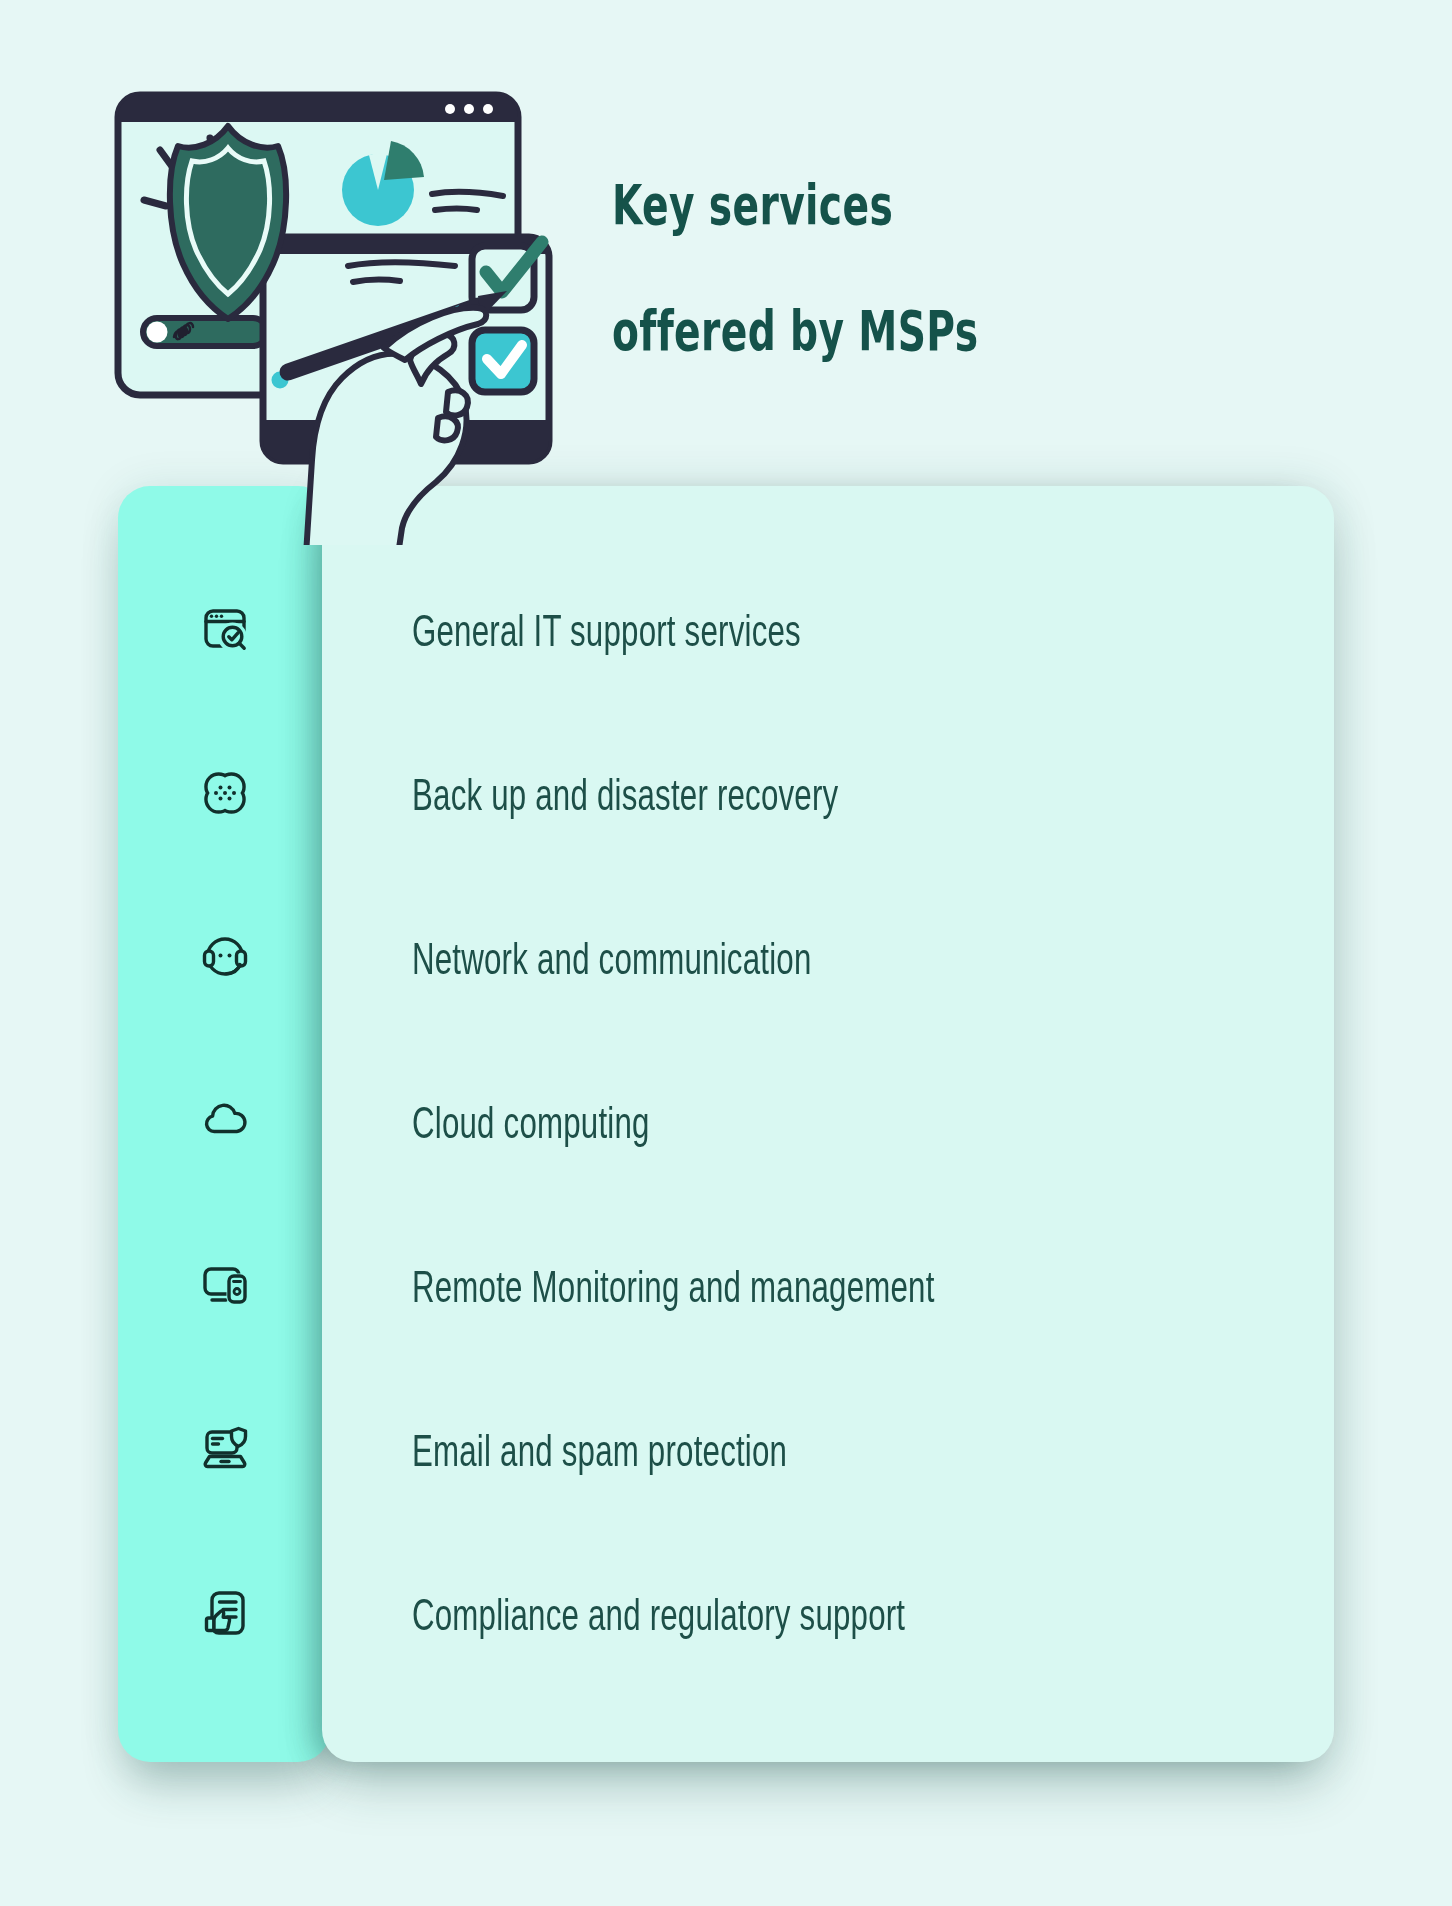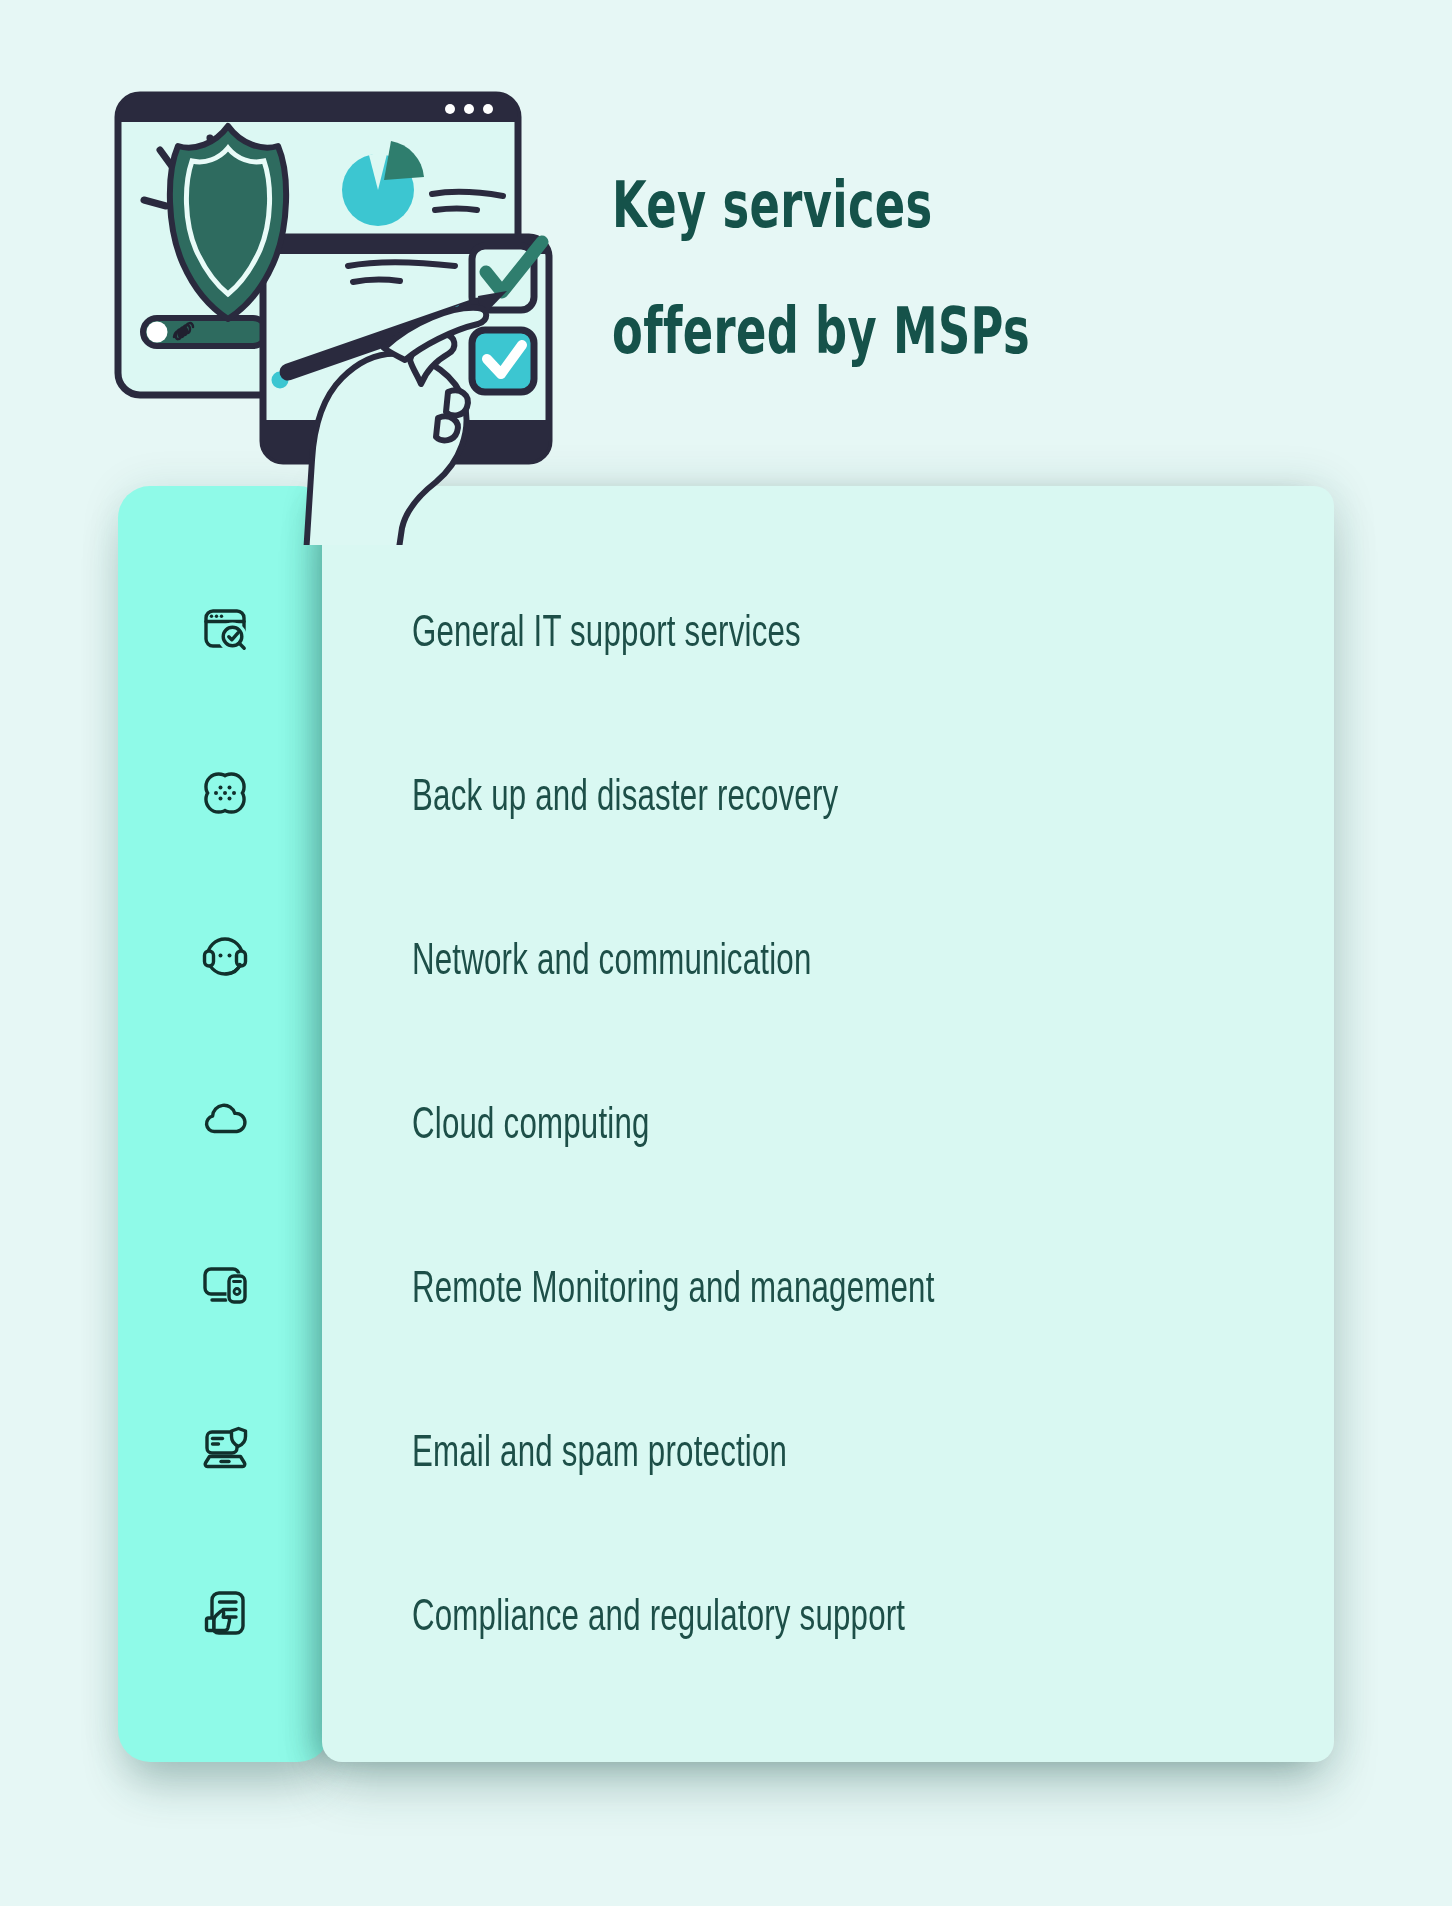--- a/index.html
+++ b/index.html
@@ -6,29 +6,29 @@
     --bg:#e6f7f5; --mint:#8ffae8; --panelbg:#d9f8f2;
     --title:#15524a; --text:#1d4f48; --icon:#11302c; --ink:#2a2a3e;
     --tdark:#2e6b5f; --tmid:#2f7e6e; --turq:#3cc6d1;
     --winbg:#dcf8f3; --skin:#ddf8f3;
   }
   html,body{margin:0;padding:0;background:var(--bg);}
   .stage{position:relative;width:1452px;height:1906px;background:var(--bg);overflow:hidden;
          font-family:"Liberation Sans",sans-serif;}
   
   .title{position:absolute;left:612px;top:142px;margin:0;line-height:126px;
-         font-family:"DejaVu Sans",sans-serif;font-weight:bold;font-size:64px;
+         font-family:"DejaVu Sans",sans-serif;font-weight:bold;font-size:56px;
          color:var(--title);}
   .title .tline{display:block;width:max-content;transform:scaleX(0.70);transform-origin:left top;
                 letter-spacing:.5px;white-space:nowrap;}
   
   .rail{position:absolute;left:118px;top:486px;width:212px;height:1276px;border-radius:32px;
         background:var(--mint);
         box-shadow:0 30px 45px -10px rgba(23,77,68,.30), 0 0 40px rgba(23,77,68,.10);}
-  .panel{position:absolute;left:322px;top:486px;width:1012px;height:1276px;border-radius:20px;
+  .panel{position:absolute;left:322px;top:486px;width:1012px;height:1276px;border-radius:32px;
         background:var(--panelbg);
         box-shadow:-18px 6px 28px -10px rgba(23,77,68,.28), 0 30px 50px -8px rgba(23,77,68,.25),
                    0 0 45px rgba(23,77,68,.14);
         z-index:2;}
   .icon-cell{position:absolute;left:81px;width:52px;height:52px;transform:translateY(-50%);}
   svg.icon{width:52px;height:52px;display:block;fill:none;stroke:var(--icon);
            stroke-width:3.4;stroke-linecap:round;stroke-linejoin:round;}
   .svc-label{position:absolute;left:90px;white-space:nowrap;font-size:44px;color:var(--text);
              transform:translateY(-50%) scaleX(0.71);transform-origin:left center;
              letter-spacing:.3px;}

